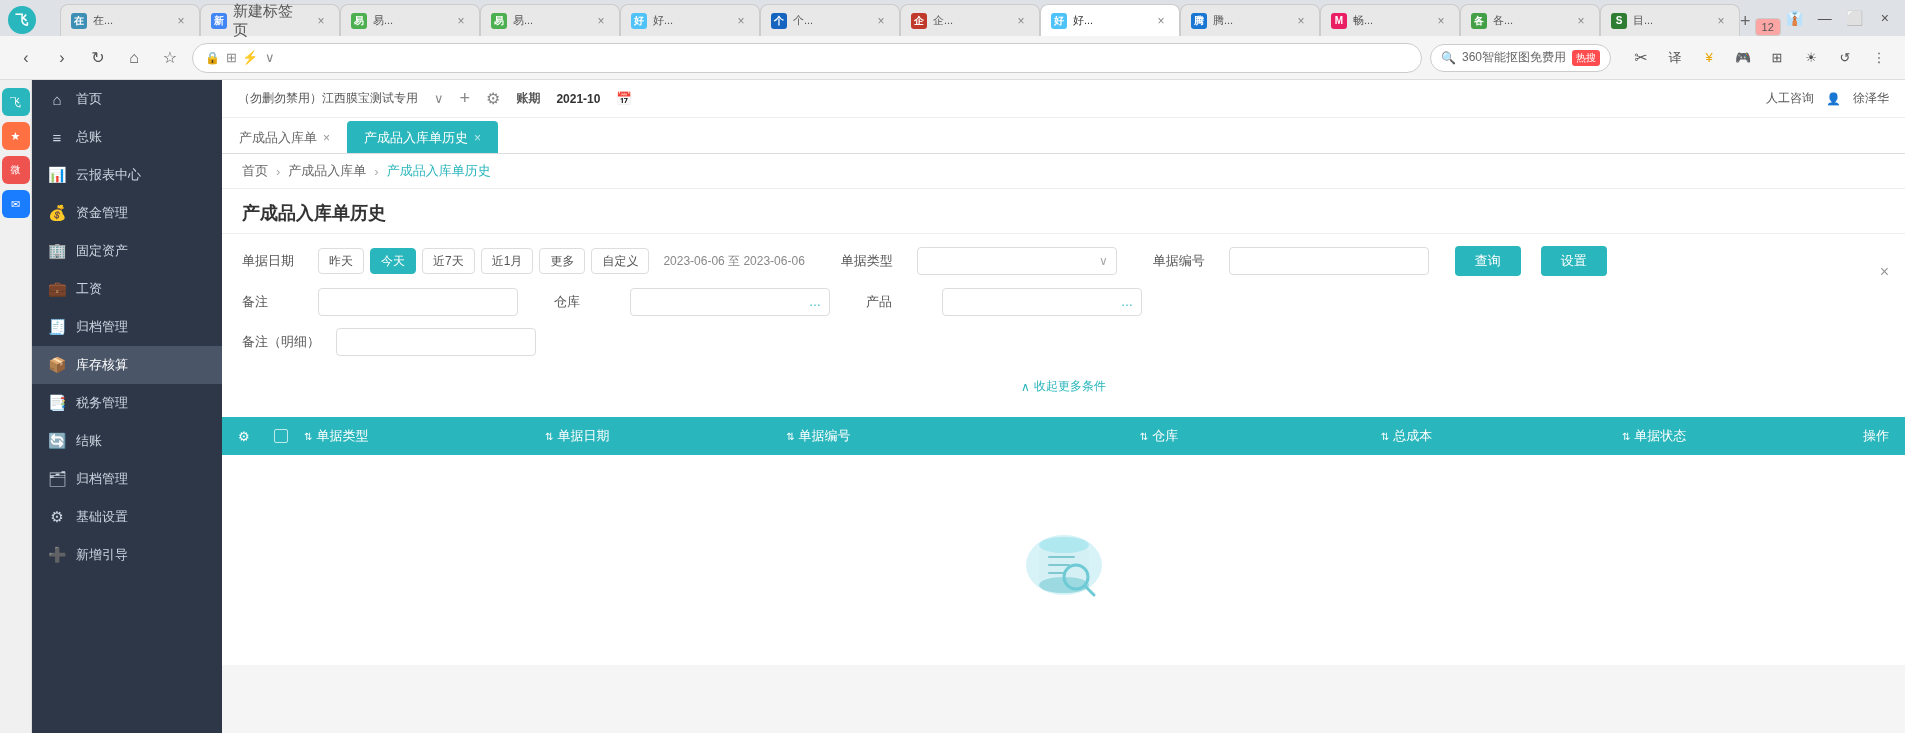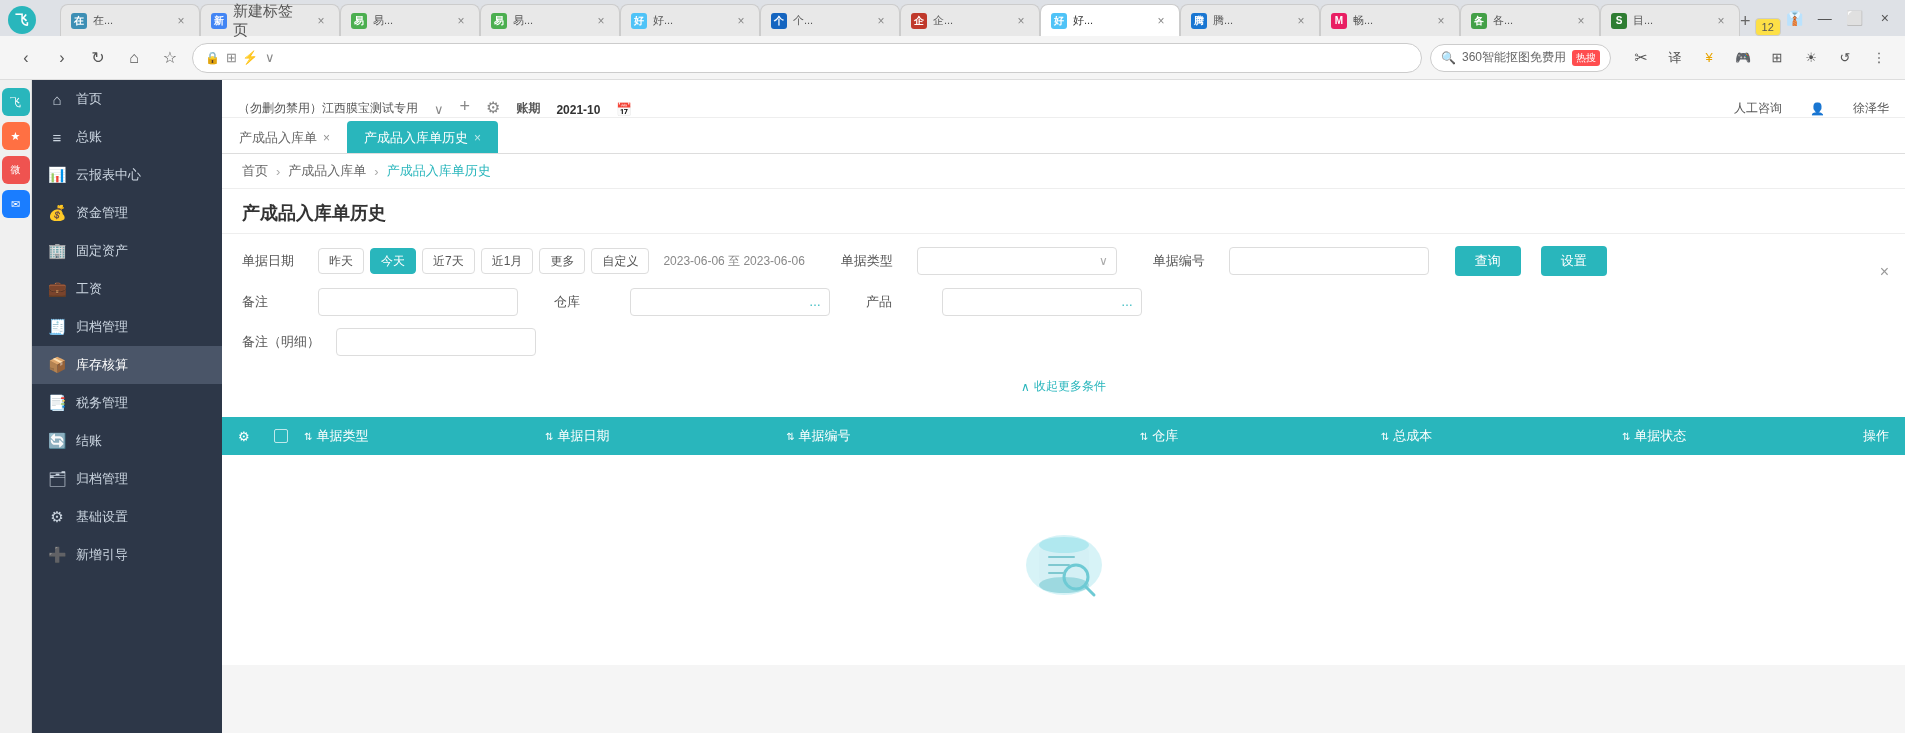--- a/index.html
+++ b/index.html
@@ -6,21 +6,21 @@
     body { font-family: 'Microsoft YaHei', 'PingFang SC', sans-serif; font-size: 13px; background: #f0f0f0; overflow: hidden; width: 1905px; height: 733px; }
 
     
     .browser-frame { width: 100%; height: 100%; display: flex; flex-direction: column; background: #dee1e6; }
     .tab-bar { height: 36px; background: #dee1e6; display: flex; align-items: flex-end; padding-left: 60px; position: relative; }
     .tab { height: 32px; min-width: 140px; max-width: 200px; background: #f5f5f5; border-radius: 8px 8px 0 0; display: flex; align-items: center; padding: 0 10px; font-size: 12px; color: #444; gap: 6px; border: 1px solid #ccc; border-bottom: none; position: relative; cursor: pointer; }
     .tab.active { background: #fff; z-index: 2; }
     .tab-icon { width: 16px; height: 16px; border-radius: 3px; flex-shrink: 0; display: flex; align-items: center; justify-content: center; font-size: 10px; font-weight: bold; }
     .tab-close { margin-left: auto; width: 16px; height: 16px; border-radius: 50%; display: flex; align-items: center; justify-content: center; color: #888; font-size: 12px; cursor: pointer; }
     .tab-add { width: 30px; height: 30px; display: flex; align-items: center; justify-content: center; color: #666; font-size: 18px; cursor: pointer; }
-    .tab-count { background: #fde047; border: 1px solid #ccc; border-radius: 4px; padding: 2px 6px; font-size: 11px; color: #555; margin-left: 4px; }
+    .tab-count { background: #fca5a5; border: 1px solid #ccc; border-radius: 4px; padding: 2px 6px; font-size: 11px; color: #555; margin-left: 4px; }
     .browser-controls { height: 44px; background: #f5f5f5; display: flex; align-items: center; padding: 0 12px; gap: 8px; border-bottom: 1px solid #ddd; }
     .nav-btn { width: 28px; height: 28px; border-radius: 50%; display: flex; align-items: center; justify-content: center; color: #555; font-size: 16px; cursor: pointer; }
     .address-bar { flex: 1; height: 30px; background: #fff; border: 1px solid #ccc; border-radius: 15px; display: flex; align-items: center; padding: 0 12px; font-size: 12px; color: #333; gap: 6px; }
     .address-bar .lock { color: #4caf50; font-size: 12px; }
     .address-text { flex: 1; color: #333; }
     .toolbar-icons { display: flex; align-items: center; gap: 6px; margin-left: 8px; }
     .toolbar-icon { width: 28px; height: 28px; display: flex; align-items: center; justify-content: center; color: #555; font-size: 14px; cursor: pointer; border-radius: 4px; }
     .search-box { height: 28px; background: #fff; border: 1px solid #ccc; border-radius: 14px; display: flex; align-items: center; padding: 0 10px; gap: 6px; font-size: 12px; color: #666; min-width: 160px; }
     .hot-badge { background: #ff4d4f; color: white; font-size: 10px; padding: 1px 4px; border-radius: 3px; }
 
@@ -51,25 +51,25 @@
     .breadcrumb-current { color: #29b6bc; }
 
     
     .page-header { padding: 12px 20px 8px; display: flex; align-items: center; justify-content: space-between; background: #fff; border-bottom: 1px solid #eee; }
     .page-title { font-size: 18px; font-weight: bold; color: #333; }
     .header-actions { display: flex; align-items: center; gap: 8px; }
     .action-btn { height: 28px; padding: 0 10px; border: none; border-radius: 4px; cursor: pointer; font-size: 12px; display: flex; align-items: center; gap: 4px; background: transparent; color: #555; }
     .checkbox-display { width: 14px; height: 14px; border: 1px solid #bbb; border-radius: 2px; }
 
     
-    .app-topbar { height: 38px; background: #fff; display: flex; align-items: flex-end; padding: 0 16px; gap: 16px; border-bottom: 1px solid #eee; }
+    .app-topbar { height: 38px; background: #fff; display: flex; align-items: center; padding: 0 16px; gap: 16px; border-bottom: 1px solid #eee; }
     .account-name { font-size: 12px; color: #555; }
     .period-label { font-size: 12px; color: #555; font-weight: bold; }
     .period-value { font-size: 12px; color: #333; font-weight: bold; }
-    .user-info { margin-left: auto; display: flex; align-items: center; gap: 28px; font-size: 12px; color: #555; }
+    .user-info { margin-left: auto; display: flex; align-items: center; gap: 12px; font-size: 12px; color: #555; }
 
     
     .filter-area { padding: 12px 20px; background: #fff; }
     .filter-row { display: flex; align-items: center; gap: 16px; margin-bottom: 12px; }
     .filter-label { font-size: 13px; color: #555; min-width: 60px; }
     .date-filters { display: flex; align-items: center; gap: 6px; }
     .date-btn { height: 26px; padding: 0 10px; border: 1px solid #ddd; border-radius: 4px; background: #fff; color: #555; font-size: 12px; cursor: pointer; }
     .date-btn.active { background: #29b6bc; color: #fff; border-color: #29b6bc; }
     .date-range { font-size: 12px; color: #888; margin-left: 8px; }
     .filter-input { height: 28px; border: 1px solid #ddd; border-radius: 4px; padding: 0 8px; font-size: 12px; width: 200px; }

